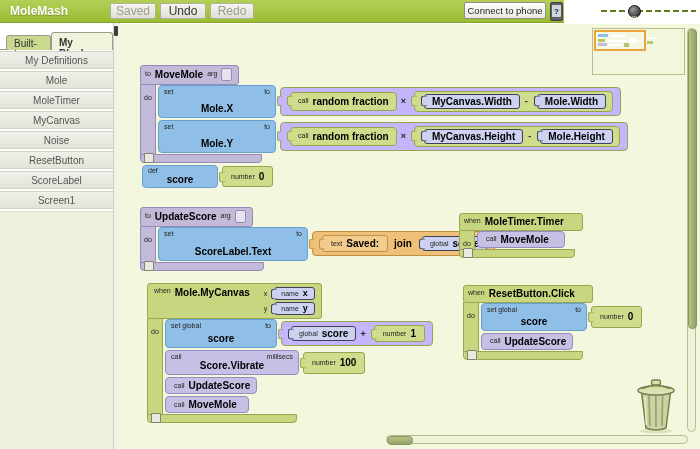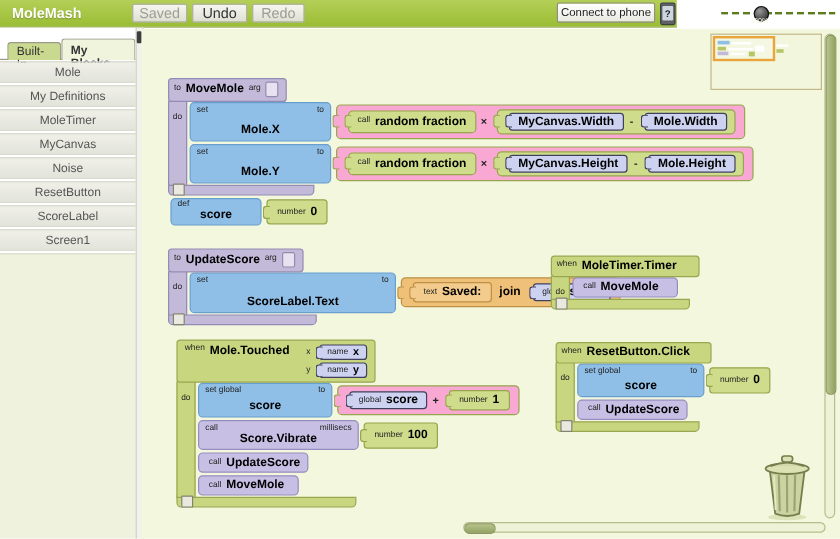--- a/index.html
+++ b/index.html
@@ -70,21 +70,21 @@
   .nub{width:9px;height:11px;background:#e7e2f0;border:1px solid #948bb4;border-radius:2px}
   
   .set-blk{background:#8fbfe7;border:1px solid #699fce;border-radius:4px;box-sizing:border-box;
            display:flex;flex-direction:column;justify-content:space-between;padding:2px 5px 3px}
   .set-top{display:flex;justify-content:space-between;align-items:flex-start}
   .set-name{text-align:center;font-size:10px;font-weight:bold;color:#000;white-space:nowrap}
   .plug{position:relative;margin-left:4px}
   .plug::before{content:"";position:absolute;left:-4px;top:50%;transform:translateY(-50%);
                 width:5px;height:9px;background:inherit;border:inherit;border-right:none;
                 border-radius:3px 0 0 3px}
-  .g-wrap{background:#f9a8d4;border:1px solid #97a54c;border-radius:4px;display:flex;
+  .g-wrap{background:#c4b5fd;border:1px solid #97a54c;border-radius:4px;display:flex;
           align-items:center;gap:4px;padding:3px 7px 3px 5px}
   .g-call{background:#cfdc8c;border:1px solid #97a54c;border-radius:4px;display:flex;
           align-items:center;gap:4px;padding:3px 7px}
   .g-sub{background:#cfdc8c;border:1px solid #97a54c;border-radius:4px;display:flex;
          align-items:center;gap:5px;padding:2px 6px 2px 5px}
   .g-num{background:#cfdc8c;border:1px solid #97a54c;border-radius:3px;display:flex;
          align-items:center;gap:4px;padding:2px 8px}
   .pw{background:#ccd2f0;border:1px solid #40405c;border-radius:3px;display:flex;
       align-items:center;gap:4px;padding:1px 7px}
   .lav{background:#c8c0e4;border:1px solid #968dbe;border-radius:4px;box-sizing:border-box}
@@ -130,22 +130,22 @@
   <span class="slider-value">100%</span>
 </div>
 
 <div class="sidebar">
   <div class="tabline"></div>
   <div class="tabs">
     <div class="tab">Built-In</div>
     <div class="tab active">My Blocks</div>
   </div>
   <div class="items">
+    <div class="s-item">My Definitions</div>
     <div class="s-item">Mole</div>
-    <div class="s-item">My Definitions</div>
     <div class="s-item">MoleTimer</div>
     <div class="s-item">MyCanvas</div>
     <div class="s-item">Noise</div>
     <div class="s-item">ResetButton</div>
     <div class="s-item">ScoreLabel</div>
     <div class="s-item">Screen1</div>
   </div>
   <div class="sidebar-rest"></div>
 </div>
 <div class="splitter">
@@ -242,21 +242,21 @@
     <span class="bname">UpdateScore</span>
     <span class="kw">arg</span>
     <span class="nub"></span>
   </div>
   <div class="mid">
     <div class="spine purple" style="background:#c2bad8">
       <span class="kw">do</span>
     </div>
     <div class="rows">
       <div class="row">
-        <div class="set-blk" style="width:172px;height:34px">
+        <div class="set-blk" style="width:150px;height:34px">
           <div class="set-top">
             <span class="kw">set</span>
             <span class="kw">to</span>
           </div>
           <div class="set-name">ScoreLabel.Text</div>
         </div>
         <div class="o-wrap plug">
           <div class="o-text plug">
             <span class="kw">text</span>
             <span class="bname">Saved:</span>
@@ -292,21 +292,21 @@
     </div>
   </div>
   <div class="fbot green" style="width:114px;background:#c8d77f">
     <span class="collapse"></span>
   </div>
 </div>
 
 <div class="blk" style="left:147px;top:279px">
   <div class="hdr green" style="align-items:flex-start;padding:3px 6px">
     <span class="kw">when</span>
-    <span class="bname">Mole.Touched</span>
+    <span class="bname">Mole.MyCanvas</span>
     <div class="args">
       <div class="arg-row">
         <span class="kw">x</span>
         <div class="pw plug" style="padding:0 6px">
           <span class="kw">name</span>
           <span class="bname" style="font-size:9px">x</span>
         </div>
       </div>
       <div class="arg-row">
         <span class="kw">y</span>

